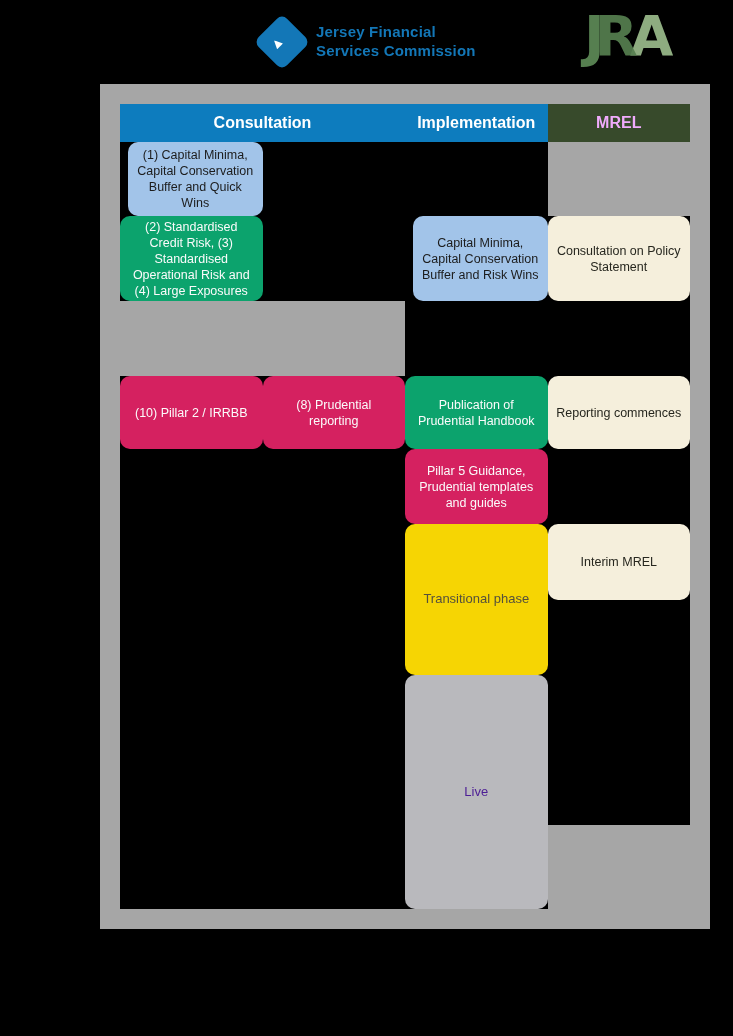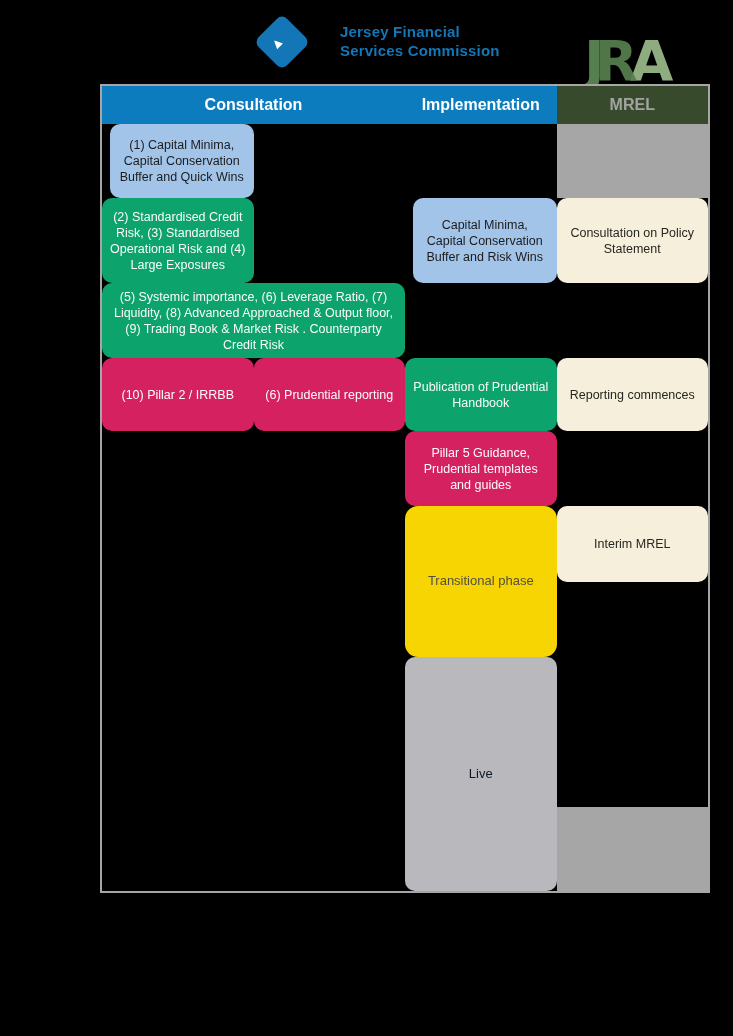--- a/index.html
+++ b/index.html
@@ -21,65 +21,64 @@
     position:relative;
   }
   .jfsc-diamond::after {
     content:""; position:absolute; left:15px; top:20px;
     width:9px; height:9px; background:#fff;
     clip-path:polygon(0 0, 100% 35%, 35% 100%);
     transform:rotate(-45deg);
   }
   .jfsc-wordmark {
     color:var(--jfsc-blue,#1377b7);
-    font-weight:bold; font-size:15px; line-height:1.25; letter-spacing:0.2px;margin-left:24px;
+    font-weight:bold; font-size:15px; line-height:1.25; letter-spacing:0.2px;
   }
   .jra-logo {
     position:absolute; left:584px; top:8px;
     font-weight:bold; font-size:56px; line-height:1;
     letter-spacing:-10px;
     font-family:"DejaVu Sans", sans-serif;
-    margin-top:25px;
   }
   .jra-logo .jl { color:var(--jra-green-dark,#567f50); }
   .jra-logo .jl2 { color:var(--jra-green-dark,#567f50); opacity:.92; }
   .jra-logo .jl3 { color:var(--jra-green-light,#8eac80); margin-left:2px; }
 
   
   .tl-table {
     position:absolute; left:100px; top:84px; width:610px;
     background:var(--grid-grey,#a6a6a6);
-    padding:2px; box-sizing:border-box;
+    padding:20px; box-sizing:border-box;
     display:grid;
     grid-template-columns:repeat(4, 1fr);
     grid-template-rows:38px 74px 85px 75px 73px 75px 76px 75px 75px 75px 84px;
     gap:0;
   }
   .cell { background:#000; position:relative; }
   .hdr {
     display:flex; align-items:center; justify-content:center;
     font-size:16px; font-weight:600; color:#fff;
   }
   .hdr.blue  { background:var(--header-blue,#0d7cbe); }
-  .hdr.dkgreen { background:var(--header-green,#374a2b); color:#a3a3a3; }
+  .hdr.dkgreen { background:var(--header-green,#374a2b); color:#f0abfc; }
 
   .pill {
     position:absolute; inset:0;
     border-radius:10px;
     display:flex; align-items:center; justify-content:center;
     text-align:center;
     padding:4px 8px; box-sizing:border-box;
     font-size:12.5px; line-height:1.28;
   }
   .lightblue { background:var(--light-blue,#a2c4e9); color:#1c1c1c;margin-left:8px; }
   .green     { background:var(--green,#0ca36d); color:#fbfbfb; }
   .pink      { background:var(--pink,#d52160); color:#fbfbfb; }
   .cream     { background:var(--cream,#f5efdc); color:#27271f; }
-  .yellow    { background:var(--yellow,#f6d503); color:#54503d; font-size:13px;border-radius:13px; }
-  .livegrey  { background:var(--live-grey,#b9b9bd); color:#0f172a; font-size:13px; }
+  .yellow    { background:var(--yellow,#f6d503); color:#54503d; font-size:13px; }
+  .livegrey  { background:var(--live-grey,#b9b9bd); color:#4c1d95; font-size:13px; }
 
   
   .gr1{grid-row:1}.gr2{grid-row:2}.gr3{grid-row:3}.gr4{grid-row:4}.gr5{grid-row:5}
   .gr6{grid-row:6}.gr7{grid-row:7}.gr8{grid-row:8}.gr9{grid-row:9}.gr10{grid-row:10}.gr11{grid-row:11}
   .gc1{grid-column:1}.gc2{grid-column:2}.gc3{grid-column:3}.gc4{grid-column:4}
   .gcspan2{grid-column:1 / span 2}
   .grspan2{grid-row:7 / span 2}
   .grspan3{grid-row:9 / span 3}
 </style>
 </head>
@@ -111,31 +110,28 @@
     <div class="pill green">(2) Standardised Credit Risk, (3) Standardised Operational Risk and (4) Large Exposures</div>
   </div>
   <div class="cell gr3 gc2"></div>
   <div class="cell gr3 gc3">
     <div class="pill lightblue">Capital Minima, Capital Conservation Buffer and Risk Wins</div>
   </div>
   <div class="cell gr3 gc4">
     <div class="pill cream">Consultation on Policy Statement</div>
   </div>
 
-  <div class="cell gr4 gcspan2">
-    <div class="pill green">(5) Systemic importance, (6) Leverage Ratio, (7) Liquidity, (8) Advanced Approached &amp; Output floor, (9) Trading Book &amp; Market Risk . Counterparty Credit Risk</div>
-  </div>
   <div class="cell gr4 gc3"></div>
   <div class="cell gr4 gc4"></div>
 
   <div class="cell gr5 gc1">
     <div class="pill pink">(10) Pillar 2 / IRRBB</div>
   </div>
   <div class="cell gr5 gc2">
-    <div class="pill pink">(6) Prudential reporting</div>
+    <div class="pill pink">(8) Prudential reporting</div>
   </div>
   <div class="cell gr5 gc3">
     <div class="pill green">Publication of Prudential Handbook</div>
   </div>
   <div class="cell gr5 gc4">
     <div class="pill cream">Reporting commences</div>
   </div>
 
   <div class="cell gr6 gc1"></div>
   <div class="cell gr6 gc2"></div>

